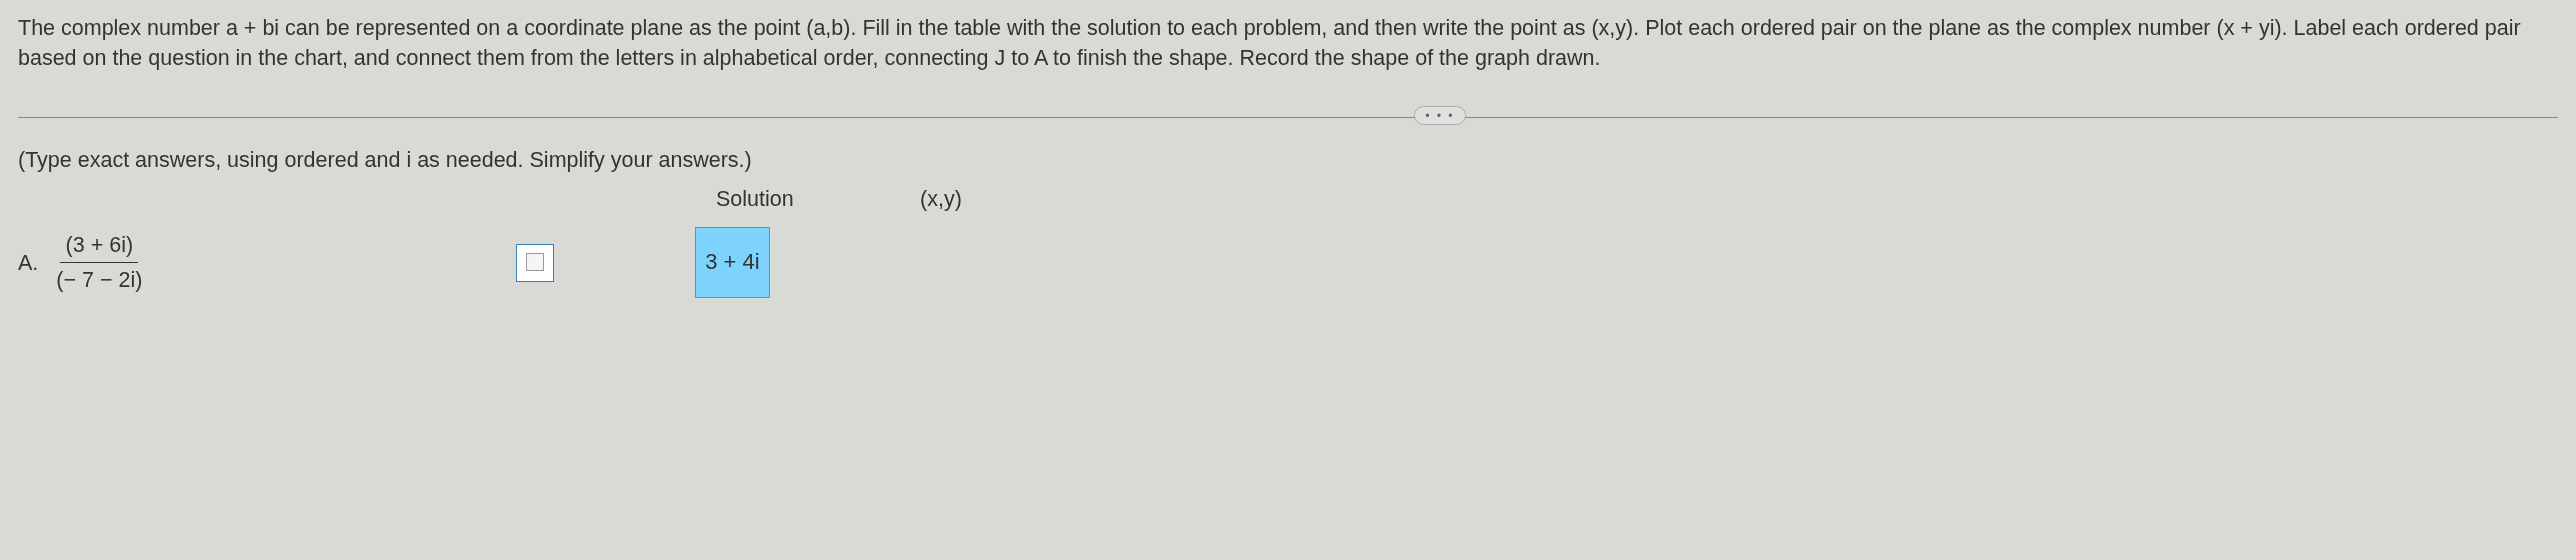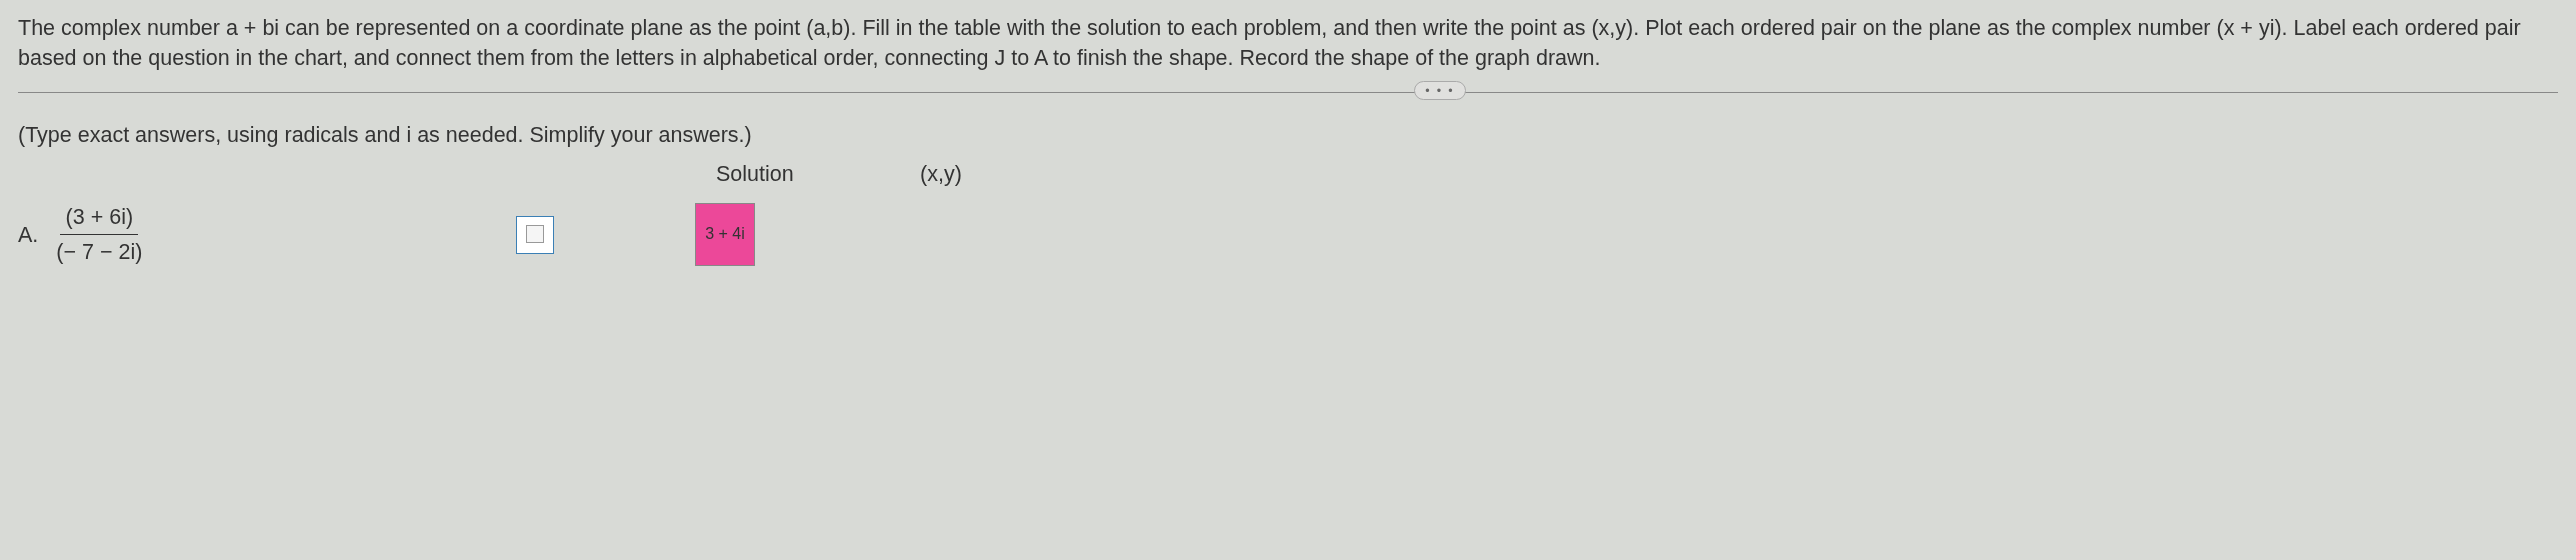--- a/index.html
+++ b/index.html
@@ -11,21 +11,21 @@
       font-family: Arial, sans-serif;
       background-color: #d8dad6;
       width: 2576px;
       height: 560px;
       padding: 13.4px 18px;
       color: #333;
       font-size: 21.5px;
       line-height: 1.4;
     }
     .instructions {
-      margin-bottom: 18px;
+      margin-bottom: 43px;
     }
     .divider {
       border-bottom: 0.9px solid #888;
       margin: 18px 0 27px 0;
       position: relative;
     }
     .ellipsis-button {
       position: absolute;
       right: 1092px;
       top: -10.7px;
@@ -36,28 +36,27 @@
       font-size: 12.5px;
       color: #666;
       letter-spacing: 1.8px;
     }
     .hint {
       margin-bottom: 9px;
     }
     .headers {
       margin-left: 698px;
       display: flex;
-      gap: 61px;
+      gap: 97px;
     }
     .header-solution {
       width: 107px;
     }
     .header-xy {
       width: 72px;
-      margin-left: 36px;
     }
     .problem-row {
       display: flex;
       align-items: center;
       margin-top: 13.4px;
     }
     .problem-label {
       margin-right: 7.2px;
       align-self: center;
     }
@@ -89,39 +88,39 @@
     }
     .solution-input-inner {
       width: 18px;
       height: 18px;
       border: 0.9px solid #999;
       margin: 8px auto;
       background: #f5f5f5;
     }
     .xy-answer {
       border: 0.9px solid #888;
-      background: #ec4899;
+      background: #7dd3fc;
       padding: 19px 9px;
       margin-left: 141px;
-      font-size: 16px;
+      font-size: 22px;
     }
   </style>
 </head>
 <body>
 
 <div class="instructions">
   <span>The complex number a + bi can be represented on a coordinate plane as the point (a,b). Fill in the table with the solution to each problem, and then write the point as (x,y). Plot each ordered pair on the plane as the complex number (x + yi). Label each ordered pair based on the question in the chart, and connect them from the letters in alphabetical order, connecting J to A to finish the shape. Record the shape of the graph drawn.</span>
 </div>
 
 <div class="divider">
   <button class="ellipsis-button">• • •</button>
 </div>
 
 <div class="hint">
-  <span>(Type exact answers, using radicals and i as needed. Simplify your answers.)</span>
+  <span>(Type exact answers, using ordered and i as needed. Simplify your answers.)</span>
 </div>
 
 <div class="headers">
   <div class="header-solution">Solution</div>
   <div class="header-xy">(x,y)</div>
 </div>
 
 <div class="problem-row">
   <div class="problem-label">A.</div>
   <div class="problem-expr">

